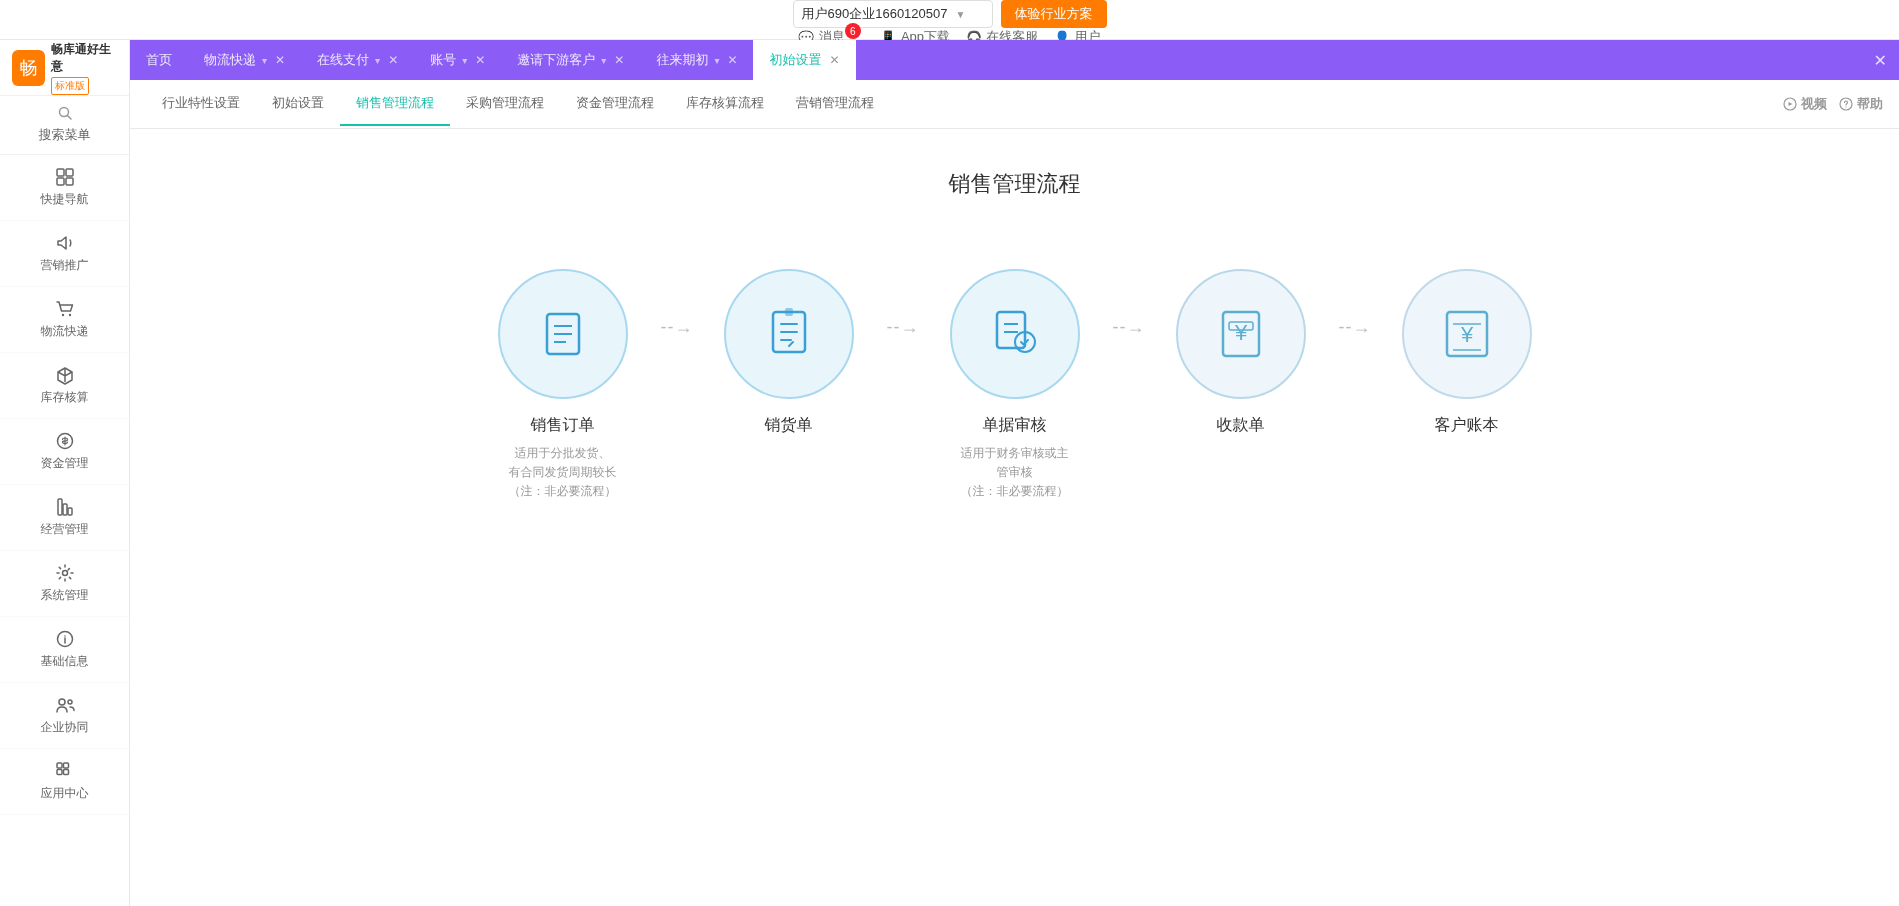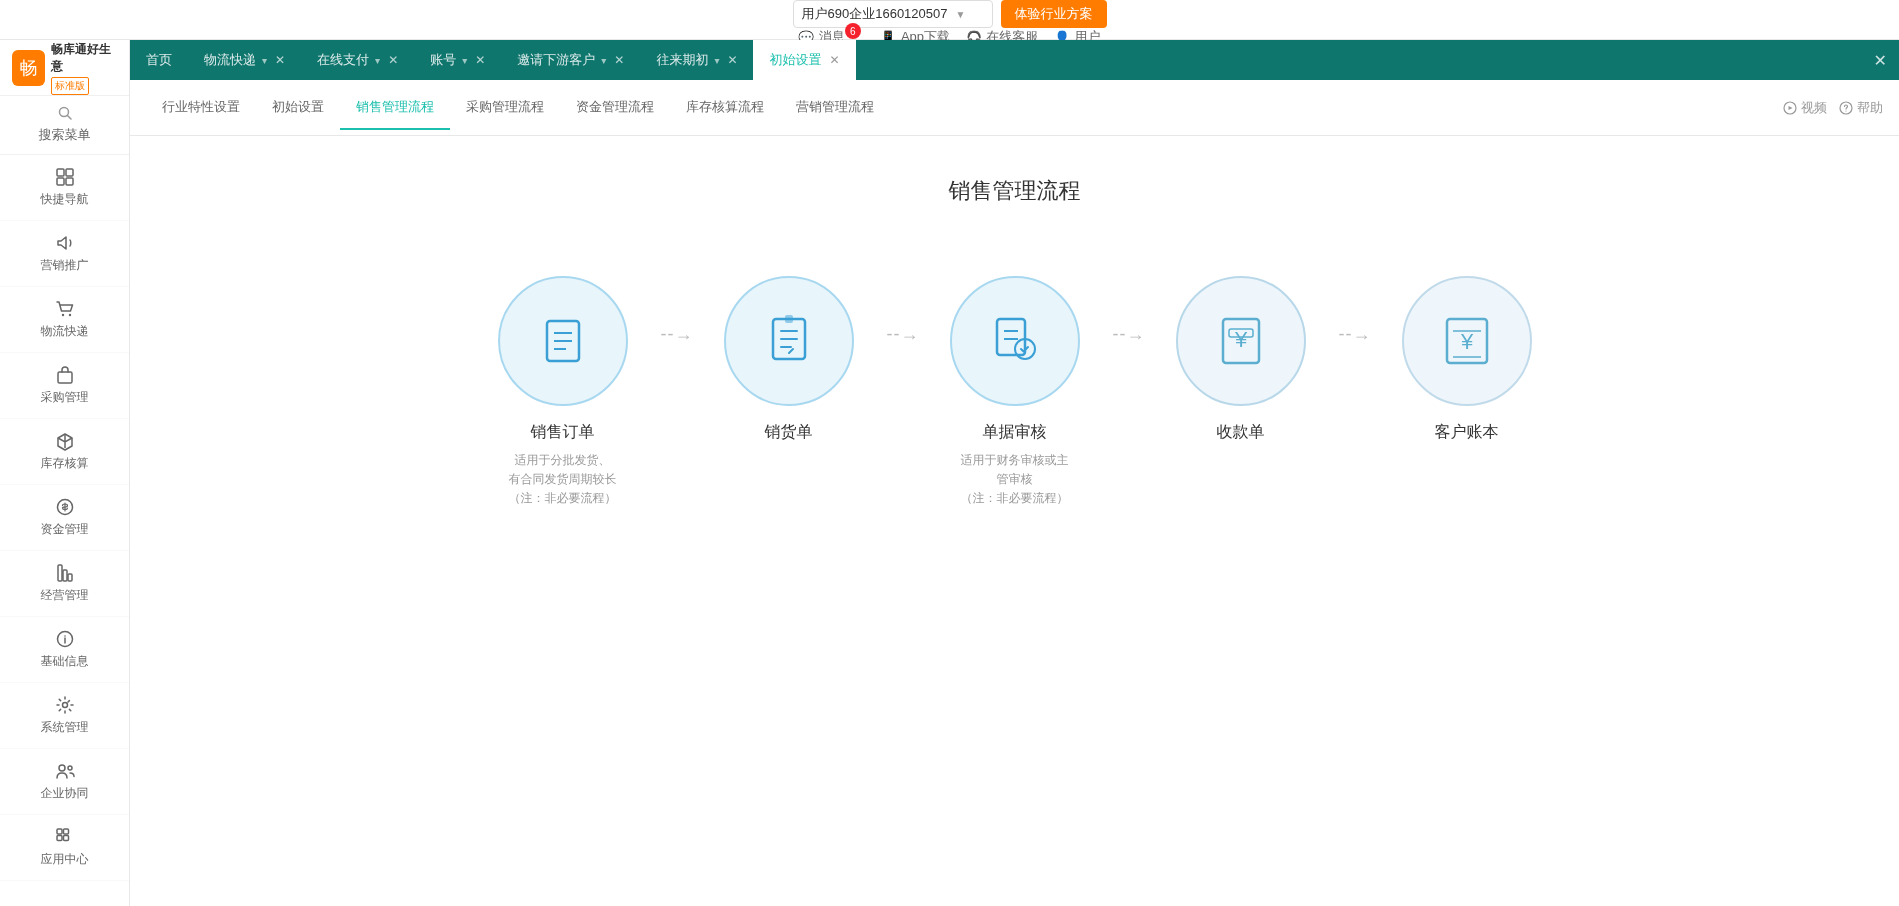--- a/index.html
+++ b/index.html
@@ -28,33 +28,33 @@
     .sidebar-search svg { flex-shrink: 0; }
 
     .sidebar-item { display: flex; flex-direction: column; align-items: center; justify-content: center; padding: 12px 8px; cursor: pointer; color: #666; font-size: 12px; gap: 4px; border-bottom: 1px solid #f9f9f9; }
     .sidebar-item.active { background: #ff7c00; color: #fff; }
     .sidebar-item svg { width: 20px; height: 20px; }
 
     
     .content-area { flex: 1; display: flex; flex-direction: column; overflow: hidden; }
 
     
-    .nav-tabs { background: #0f766e; display: flex; align-items: center; height: 40px; padding: 0 0; overflow-x: auto; }
+    .nav-tabs { background: #8b5cf6; display: flex; align-items: center; height: 40px; padding: 0 0; overflow-x: auto; }
     .nav-tab { height: 40px; padding: 0 16px; display: flex; align-items: center; gap: 6px; color: rgba(255,255,255,0.85); cursor: pointer; font-size: 13px; white-space: nowrap; position: relative; }
     .nav-tab.active { background: #fff; color: #1bbfad; font-weight: 500; }
     .nav-tab .close-btn { font-size: 12px; color: rgba(255,255,255,0.7); margin-left: 2px; }
     .nav-tab.active .close-btn { color: #999; }
     .nav-tab .dropdown-arrow { font-size: 10px; opacity: 0.7; }
     .nav-close-all { margin-left: auto; padding: 0 12px; color: rgba(255,255,255,0.8); cursor: pointer; font-size: 16px; height: 40px; display: flex; align-items: center; }
 
     
-    .sub-tabs { background: #fff; border-bottom: 1px solid #e8e8e8; display: flex; align-items: center; padding: 0 16px; height: 56px; justify-content: flex-end; }
+    .sub-tabs { background: #fff; border-bottom: 1px solid #e8e8e8; display: flex; align-items: center; padding: 0 16px; height: 49px; justify-content: flex-end; }
     .sub-tab { padding: 0 16px; height: 44px; display: flex; align-items: center; color: #666; cursor: pointer; font-size: 13px; border-bottom: 2px solid transparent; white-space: nowrap; }
     .sub-tab.active { color: #1bbfad; border-bottom-color: #1bbfad; }
-    .sub-tabs-right { margin-left: auto; display: flex; align-items: center; gap: 12px; color: #999; font-size: 13px; }
+    .sub-tabs-right { margin-left: auto; display: flex; align-items: center; gap: 12px; color: #999; font-size: 13px; font-weight: bold; }
     .sub-tabs-right span { cursor: pointer; display: flex; align-items: center; gap: 4px; }
 
     
     .main-content { flex: 1; background: #fff; overflow-y: auto; padding: 20px 24px 40px; }
     .page-title { text-align: center; font-size: 22px; color: #333; margin: 20px 0 50px; font-weight: normal; }
 
     
     .flow-chart { display: flex; align-items: flex-start; justify-content: center; gap: 0; padding: 20px 0; }
     .flow-node { display: flex; flex-direction: column; align-items: center; width: 180px; }
     .flow-circle { width: 130px; height: 130px; border-radius: 50%; border: 2px solid #a8d8f0; background: #e8f5fb; display: flex; align-items: center; justify-content: center; margin-bottom: 16px; }
@@ -135,27 +135,20 @@
     <div class="sidebar-item">
       <svg width="20" height="20" viewBox="0 0 20 20" fill="none">
         <path d="M2 3h2l2.5 9h9l2-6H5" stroke="#666" stroke-width="1.5" stroke-linecap="round" stroke-linejoin="round"></path>
         <circle cx="8" cy="16" r="1.2" fill="#666"></circle>
         <circle cx="15" cy="16" r="1.2" fill="#666"></circle>
       </svg>
       <span>物流快递</span>
     </div>
     <div class="sidebar-item">
       <svg width="20" height="20" viewBox="0 0 20 20" fill="none">
-        <rect x="3" y="7" width="14" height="11" rx="1.5" stroke="#666" stroke-width="1.5"></rect>
-        <path d="M7 7V5a3 3 0 016 0v2" stroke="#666" stroke-width="1.5" stroke-linecap="round"></path>
-      </svg>
-      <span>采购管理</span>
-    </div>
-    <div class="sidebar-item">
-      <svg width="20" height="20" viewBox="0 0 20 20" fill="none">
         <path d="M3 7l7-4 7 4v8l-7 4-7-4V7z" stroke="#666" stroke-width="1.5" stroke-linejoin="round"></path>
         <path d="M10 3v14M3 7l7 4 7-4" stroke="#666" stroke-width="1.5"></path>
       </svg>
       <span>库存核算</span>
     </div>
     <div class="sidebar-item">
       <svg width="20" height="20" viewBox="0 0 20 20" fill="none">
         <circle cx="10" cy="10" r="7.5" stroke="#666" stroke-width="1.5"></circle>
         <path d="M10 6v8M7.5 8.5c0-1 1.1-1.5 2.5-1.5s2.5.7 2.5 1.5-1.1 1.5-2.5 1.5S7.5 10 7.5 11s1.1 1.5 2.5 1.5 2.5-.5 2.5-1.5" stroke="#666" stroke-width="1.2" stroke-linecap="round"></path>
       </svg>
@@ -164,32 +157,32 @@
     <div class="sidebar-item">
       <svg width="20" height="20" viewBox="0 0 20 20" fill="none">
         <rect x="3" y="2" width="4" height="16" rx="1" stroke="#666" stroke-width="1.5"></rect>
         <rect x="8" y="7" width="4" height="11" rx="1" stroke="#666" stroke-width="1.5"></rect>
         <rect x="13" y="11" width="4" height="7" rx="1" stroke="#666" stroke-width="1.5"></rect>
       </svg>
       <span>经营管理</span>
     </div>
     <div class="sidebar-item">
       <svg width="20" height="20" viewBox="0 0 20 20" fill="none">
+        <circle cx="10" cy="10" r="2.5" stroke="#666" stroke-width="1.5"></circle>
+        <path d="M10 2v2M10 16v2M2 10h2M16 10h2M4.2 4.2l1.4 1.4M14.4 14.4l1.4 1.4M14.4 5.6l-1.4 1.4M5.6 14.4l-1.4 1.4" stroke="#666" stroke-width="1.5" stroke-linecap="round"></path>
+      </svg>
+      <span>系统管理</span>
+    </div>
+    <div class="sidebar-item">
+      <svg width="20" height="20" viewBox="0 0 20 20" fill="none">
         <circle cx="10" cy="10" r="7.5" stroke="#666" stroke-width="1.5"></circle>
         <path d="M10 9v5" stroke="#666" stroke-width="1.5" stroke-linecap="round"></path>
         <circle cx="10" cy="7" r="0.8" fill="#666"></circle>
       </svg>
       <span>基础信息</span>
-    </div>
-    <div class="sidebar-item">
-      <svg width="20" height="20" viewBox="0 0 20 20" fill="none">
-        <circle cx="10" cy="10" r="2.5" stroke="#666" stroke-width="1.5"></circle>
-        <path d="M10 2v2M10 16v2M2 10h2M16 10h2M4.2 4.2l1.4 1.4M14.4 14.4l1.4 1.4M14.4 5.6l-1.4 1.4M5.6 14.4l-1.4 1.4" stroke="#666" stroke-width="1.5" stroke-linecap="round"></path>
-      </svg>
-      <span>系统管理</span>
     </div>
     <div class="sidebar-item">
       <svg width="20" height="20" viewBox="0 0 20 20" fill="none">
         <circle cx="7" cy="7" r="3" stroke="#666" stroke-width="1.5"></circle>
         <circle cx="15" cy="7" r="2" stroke="#666" stroke-width="1.5"></circle>
         <path d="M2 17c0-3.3 2.2-5 5-5s5 1.7 5 5" stroke="#666" stroke-width="1.5" stroke-linecap="round"></path>
         <path d="M15 12c1.8 0 4 .8 4 3.5" stroke="#666" stroke-width="1.5" stroke-linecap="round"></path>
       </svg>
       <span>企业协同</span>
     </div>

